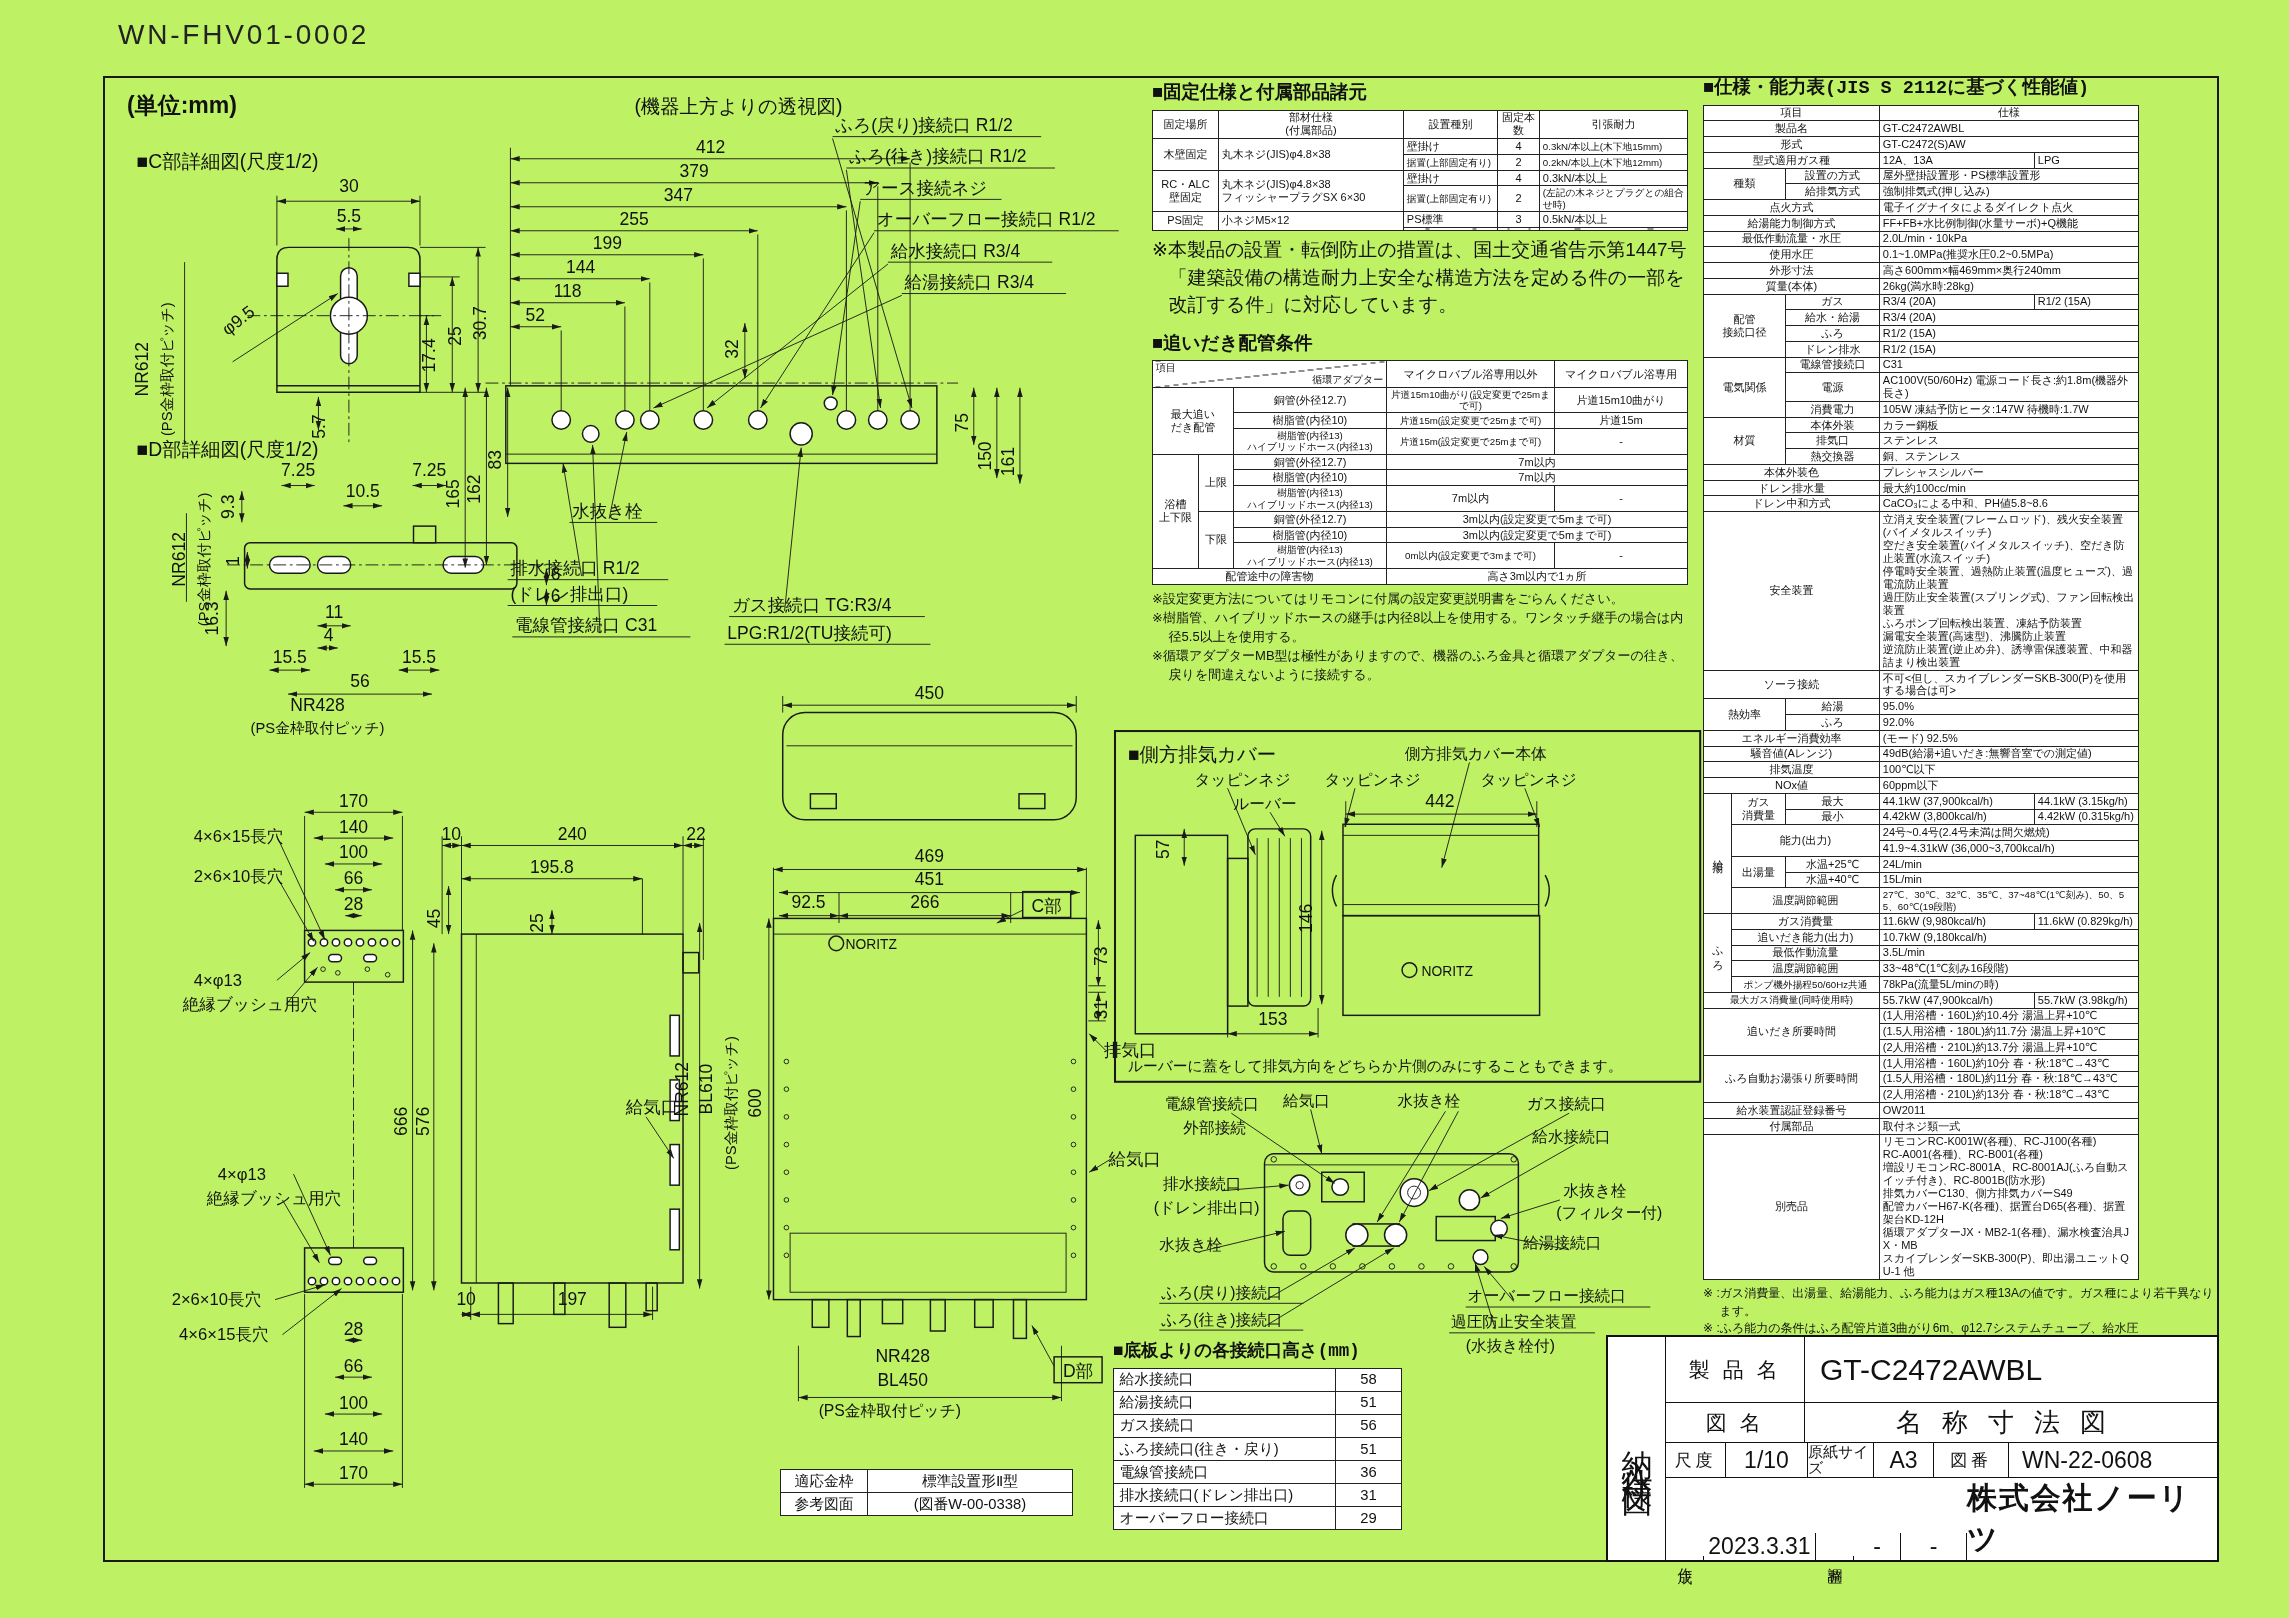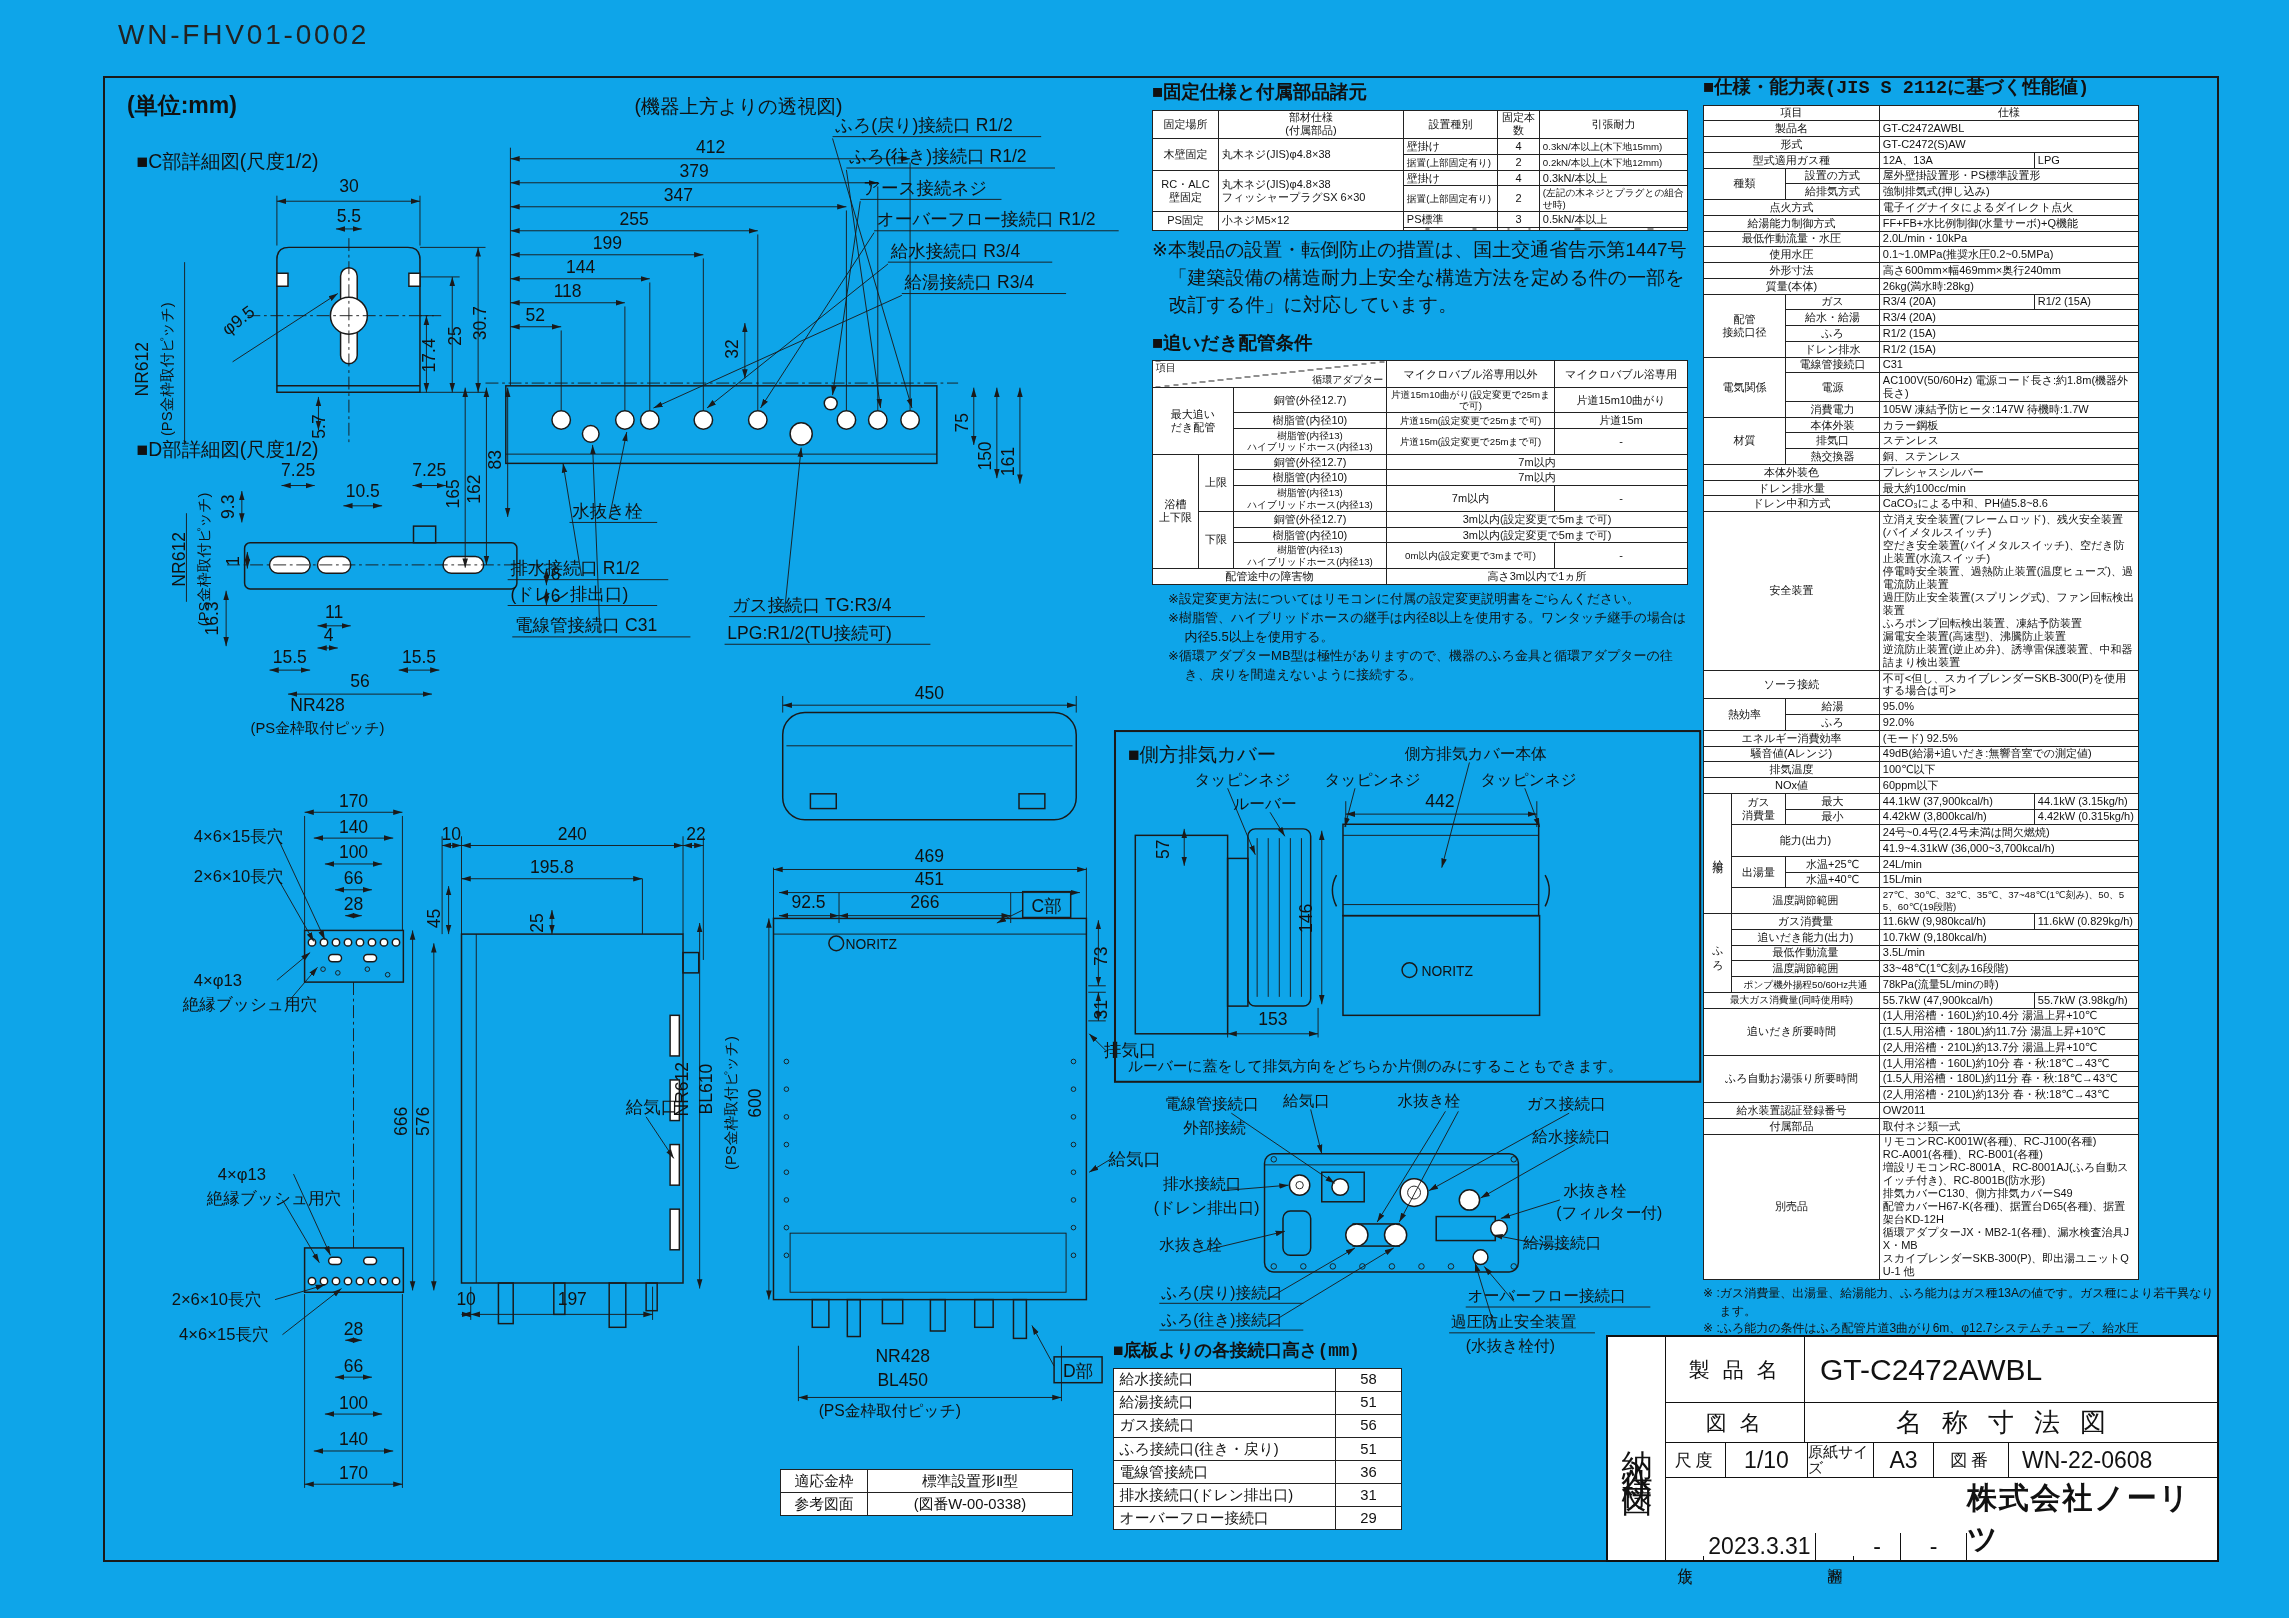--- a/index.html
+++ b/index.html
@@ -1,16 +1,16 @@
 <!DOCTYPE html>
 <html style="font-size:14.8px"><head>
 <meta charset="utf-8">
 <style>
   html,body{margin:0;padding:0;background:#e8e8e8;font-family:"Liberation Sans","DejaVu Sans",sans-serif;}
-  #sheet{position:relative;width:2290px;height:1619px;background:#0ea5e9;color:#111;overflow:hidden;}
+  #sheet{position:relative;width:2290px;height:1619px;background:#bef264;color:#111;overflow:hidden;}
   #doc-code{position:absolute;left:118px;top:18.5px;font-size:28px;letter-spacing:2.8px;color:#222;}
   .frame{position:absolute;left:103px;top:76px;width:2112px;height:1482px;border:2.8px solid #1a1a1a;}
   #unit-note{position:absolute;left:127px;top:90px;font-size:23px;font-weight:bold;}
   svg.draw{position:absolute;left:0;top:0;pointer-events:none;}
   svg .o{fill:none;stroke:#1a1a1a;stroke-width:1.6px;}
   svg .of{fill:#fff;stroke:#1a1a1a;stroke-width:1.6px;}
   svg .thin{fill:none;stroke:#1a1a1a;stroke-width:1px;}
   svg .dim{fill:none;stroke:#1a1a1a;stroke-width:1px;marker-start:url(#ma);marker-end:url(#ma);}
   svg .de{fill:none;stroke:#1a1a1a;stroke-width:1px;marker-end:url(#ma);}
   svg .cl{fill:none;stroke:#1a1a1a;stroke-width:1px;stroke-dasharray:14 4 3 4;}
@@ -687,21 +687,21 @@
             </td>
             <td class="c sm">0m以内(設定変更で3mまで可)</td>
             <td class="c">-</td>
           </tr>
           <tr>
             <td colspan="3" class="c">配管途中の障害物</td>
             <td colspan="2" class="c">高さ3m以内で1ヵ所</td>
           </tr>
         </tbody>
     </table>
-    <div class="notes" style="font-size:13px;margin-left:16px;">
+    <div class="notes" style="font-size:13px;">
         <div>※設定変更方法についてはリモコンに付属の設定変更説明書をごらんください。</div>
         <div>※樹脂管、ハイブリッドホースの継手は内径8以上を使用する。ワンタッチ継手の場合は内径5.5以上を使用する。</div>
         <div>※循環アダプターMB型は極性がありますので、機器のふろ金具と循環アダプターの往き、戻りを間違えないように接続する。</div>
       </div>
   </div>
 
   <div id="right-col" class="col">
     <div class="sec-title">■仕様・能力表(JIS S 2112に基づく性能値)</div>
     <table class="tbl">
       <colgroup>

